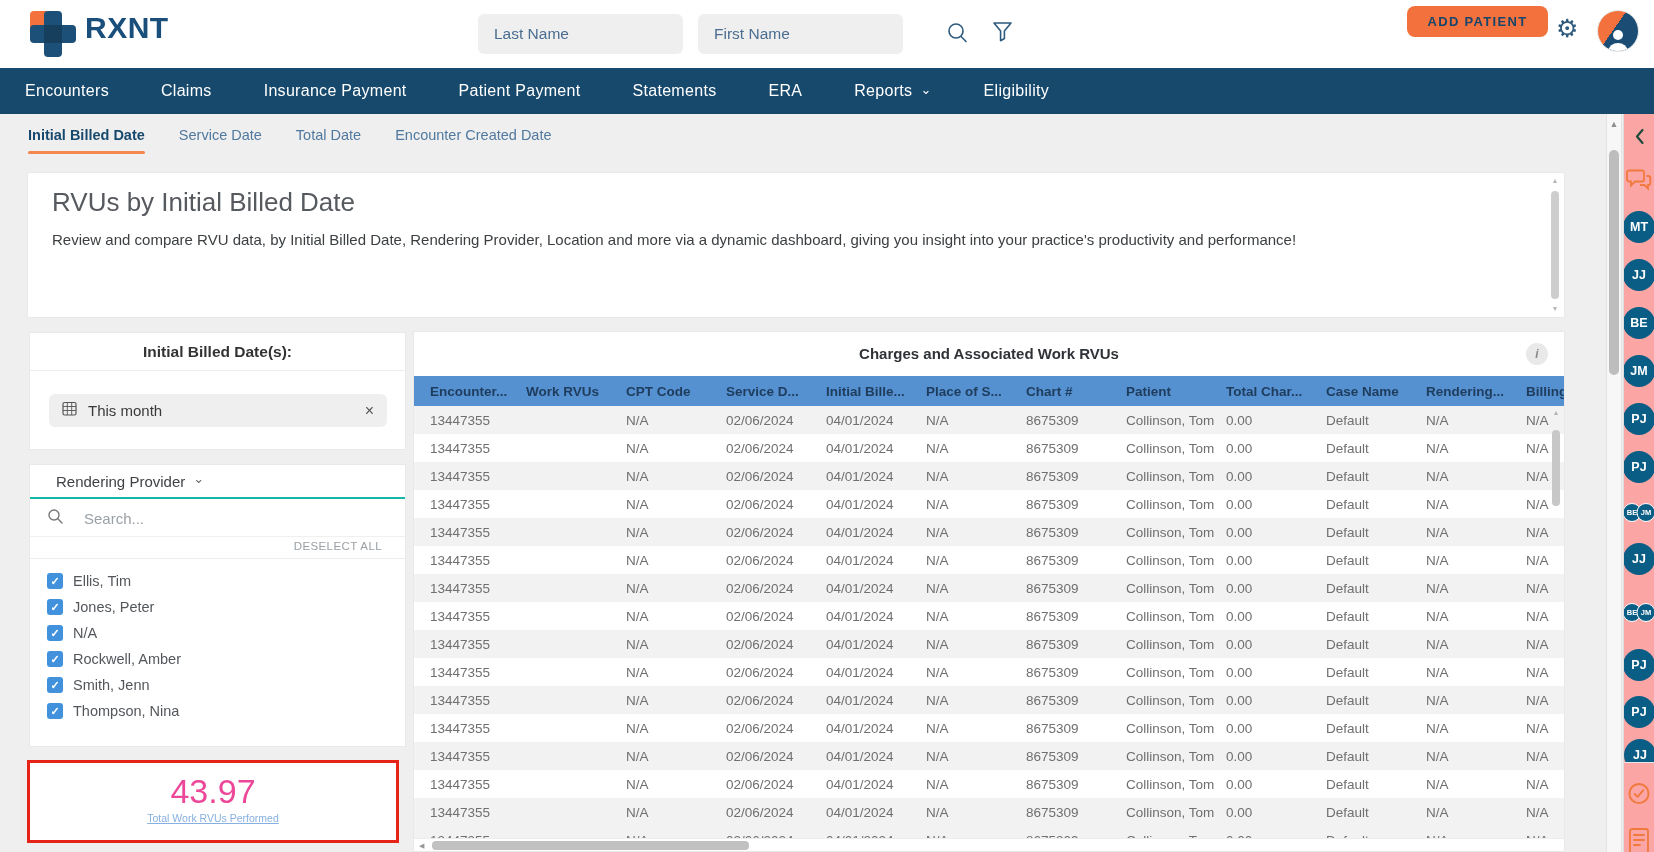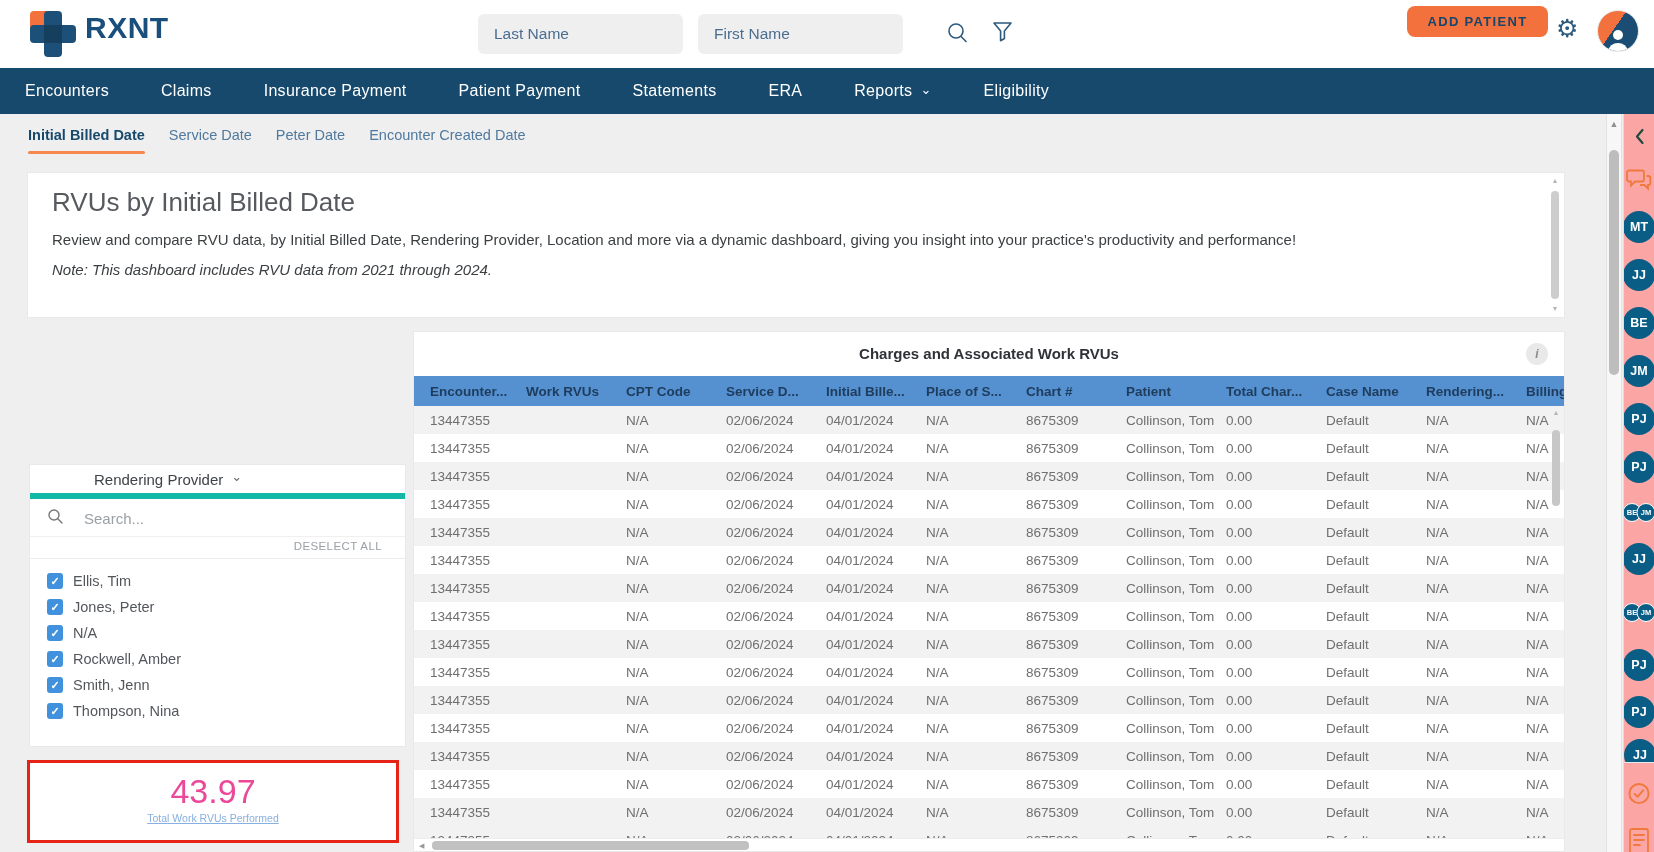--- a/index.html
+++ b/index.html
@@ -19,21 +19,21 @@
   .add-patient { position:absolute; left:1392px; top:6px; width:141px; height:31px; background:#f2713c; color:#17456b; border:none; border-radius:8px; font-weight:bold; font-size:13px; letter-spacing:1.3px; font-family:inherit; cursor:pointer;margin-left:15px; }
   .gear { position:absolute; left:1556px; top:16px; font-size:25px; color:#2e5a7d; cursor:pointer; line-height:1; }
   .avatar-top { position:absolute; left:1597px; top:10px; width:42px; height:42px; border-radius:50%; background:linear-gradient(125deg,#f2713c 42%,#1b4d74 42%); display:flex; align-items:flex-end; justify-content:center; overflow:hidden; cursor:pointer; border:1px solid #e5e5e5; }
 
   
   .navbar { position:absolute; top:68px; left:0; width:1654px; height:46px; background:#17496d; display:flex; align-items:center; gap:52px; padding-left:25px; z-index:6; }
   .nav-item { color:#fff; font-size:16px; letter-spacing:.3px; white-space:nowrap; cursor:pointer; display:flex; align-items:center; gap:8px; }
   .nav-caret { font-size:13px; margin-top:-4px; }
 
   
-  .tabs { position:absolute; top:114px; left:0; width:1606px; height:41px; display:flex; align-items:stretch; gap:24px; padding-left:28px; }
+  .tabs { position:absolute; top:114px; left:0; width:1606px; height:41px; display:flex; align-items:stretch; gap:34px; padding-left:28px; }
   .tab { font-size:14.5px; color:#50799f; display:flex; align-items:center; position:relative; cursor:pointer; white-space:nowrap; }
   .tab.active { color:#17496d; font-weight:bold; }
   .tab.active::after { content:''; position:absolute; left:0; right:0; bottom:1px; height:3px; background:#f4884f; border-radius:2px; }
 
   .card { position:absolute; background:#fff; border:1px solid #e9e9e9; }
 
   
   .desc-card { left:27px; top:172px; width:1538px; height:146px; }
   .desc-title { position:absolute; left:24px; top:14px; font-size:26px; color:#56595e; }
   .desc-p { position:absolute; left:24px; top:58px; width:1430px; font-size:15px; color:#3c4043; }
@@ -45,21 +45,21 @@
 
   
   .date-card { left:29px; top:332px; width:377px; height:118px; }
   .panel-title { height:38px; line-height:38px; text-align:center; font-size:15.5px; font-weight:bold; color:#333; border-bottom:1px solid #ececec; }
   .chip { position:absolute; left:19px; top:61px; width:338px; height:33px; background:#efefef; border-radius:6px; display:flex; align-items:center; gap:11px; padding:0 13px; cursor:pointer; }
   .chip-label { font-size:15px; color:#3a3a3a; }
   .chip-x { margin-left:auto; color:#555; font-size:16px; line-height:1; cursor:pointer; }
 
   
   .provider-card { left:29px; top:464px; width:377px; height:283px; }
-  .prov-header { height:34px; display:flex; align-items:center; gap:8px; padding-left:64px; font-size:15px; color:#3f4347; border-bottom:6px solid #14b8a6; cursor:pointer; }
+  .prov-header { height:34px; display:flex; align-items:center; gap:8px; padding-left:26px; font-size:15px; color:#3f4347; border-bottom:2px solid #14b8a6; cursor:pointer; }
   .prov-caret { color:#666; font-size:13px; margin-top:-5px; }
   .prov-search { display:flex; align-items:center; gap:20px; padding:9px 0 7px 17px; border-bottom:1px solid #f0f0f0; }
   .prov-search input { border:none; outline:none; background:transparent; font-size:15px; color:#666; width:250px; font-family:inherit; }
   .prov-search input::placeholder { color:#9aa0a6; }
   .deselect { text-align:right; padding:3px 23px 6px 0; font-size:11.5px; color:#9aa0a6; letter-spacing:.4px; border-bottom:1px solid #ececec; cursor:pointer; }
   .prov-list { padding:9px 0 0 17px; }
   .prov-row { display:flex; align-items:center; gap:10px; height:26px; cursor:pointer; }
   .cb { width:16px; height:16px; background:#4191dc; border-radius:3px; color:#fff; font-size:11px; line-height:16px; text-align:center; font-weight:bold; flex:none; }
   .prov-name { font-size:14.5px; color:#53575c; }
 
@@ -167,35 +167,47 @@
         <span class="nav-caret">⌄</span>
       </div>
       <div class="nav-item">
         <span>Eligibility</span>
       </div>
     </div>
 
   <div class="tabs" id="tabBar">
       <div class="tab active">Initial Billed Date</div>
       <div class="tab">Service Date</div>
-      <div class="tab">Peter Date</div>
+      <div class="tab">Total Date</div>
       <div class="tab">Encounter Created Date</div>
     </div>
 
   <div class="card desc-card">
     <div class="desc-title">RVUs by Initial Billed Date</div>
     <div class="desc-p">Review and compare RVU data, by Initial Billed Date, Rendering Provider, Location and more via a dynamic dashboard, giving you insight into your practice's productivity and performance!</div>
-    <div class="desc-note">Note: This dashboard includes RVU data from 2021 through 2024.</div>
     <div class="desc-sb">
       <div class="sb-arrow">▲</div>
       <div class="thumb"></div>
       <div class="sb-arrow down">▼</div>
     </div>
   </div>
 
+  <div class="card date-card">
+    <div class="panel-title">Initial Billed Date(s):</div>
+    <div class="chip">
+      <span>
+        <svg width="15" height="15" viewBox="0 0 15 15">
+            <rect x="1" y="1.5" width="13" height="12.5" rx="1.5" fill="none" stroke="#555" stroke-width="1.2"></rect>
+            <path d="M1 5.5 h13 M1 9.5 h13 M5.3 1.5 v12.5 M9.7 1.5 v12.5" stroke="#555" stroke-width="0.9"></path>
+          </svg>
+      </span>
+      <span class="chip-label">This month</span>
+      <span class="chip-x">×</span>
+    </div>
+  </div>
 
   <div class="card provider-card">
     <div class="prov-header">
       <span>Rendering Provider</span>
       <span class="prov-caret">⌄</span>
     </div>
     <div class="prov-search">
       <span>
         <svg width="17" height="17" viewBox="0 0 17 17">
             <circle cx="7" cy="7" r="5" fill="none" stroke="#777" stroke-width="1.4"></circle>

